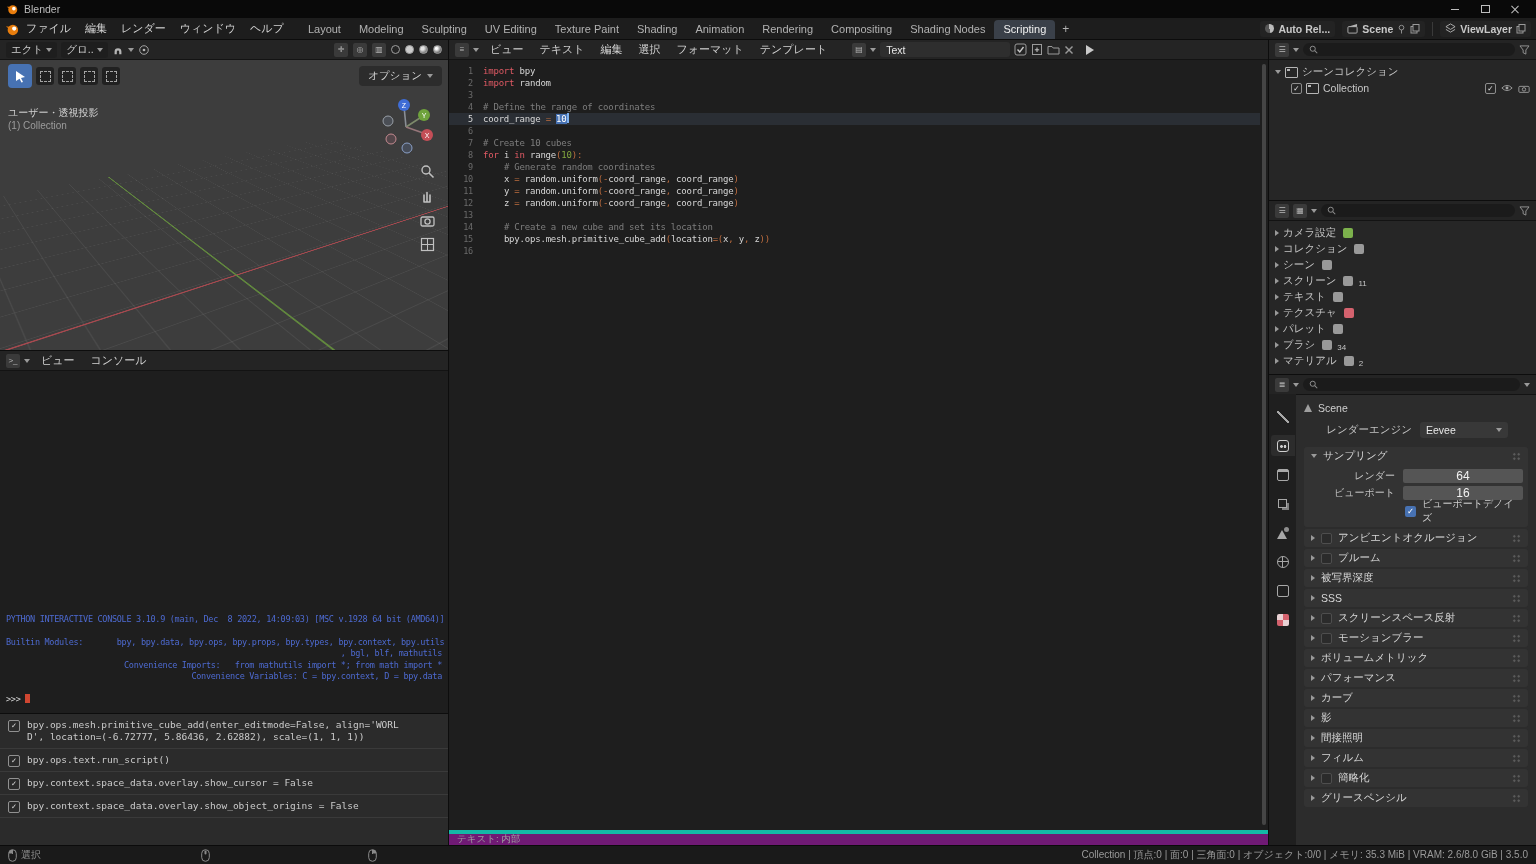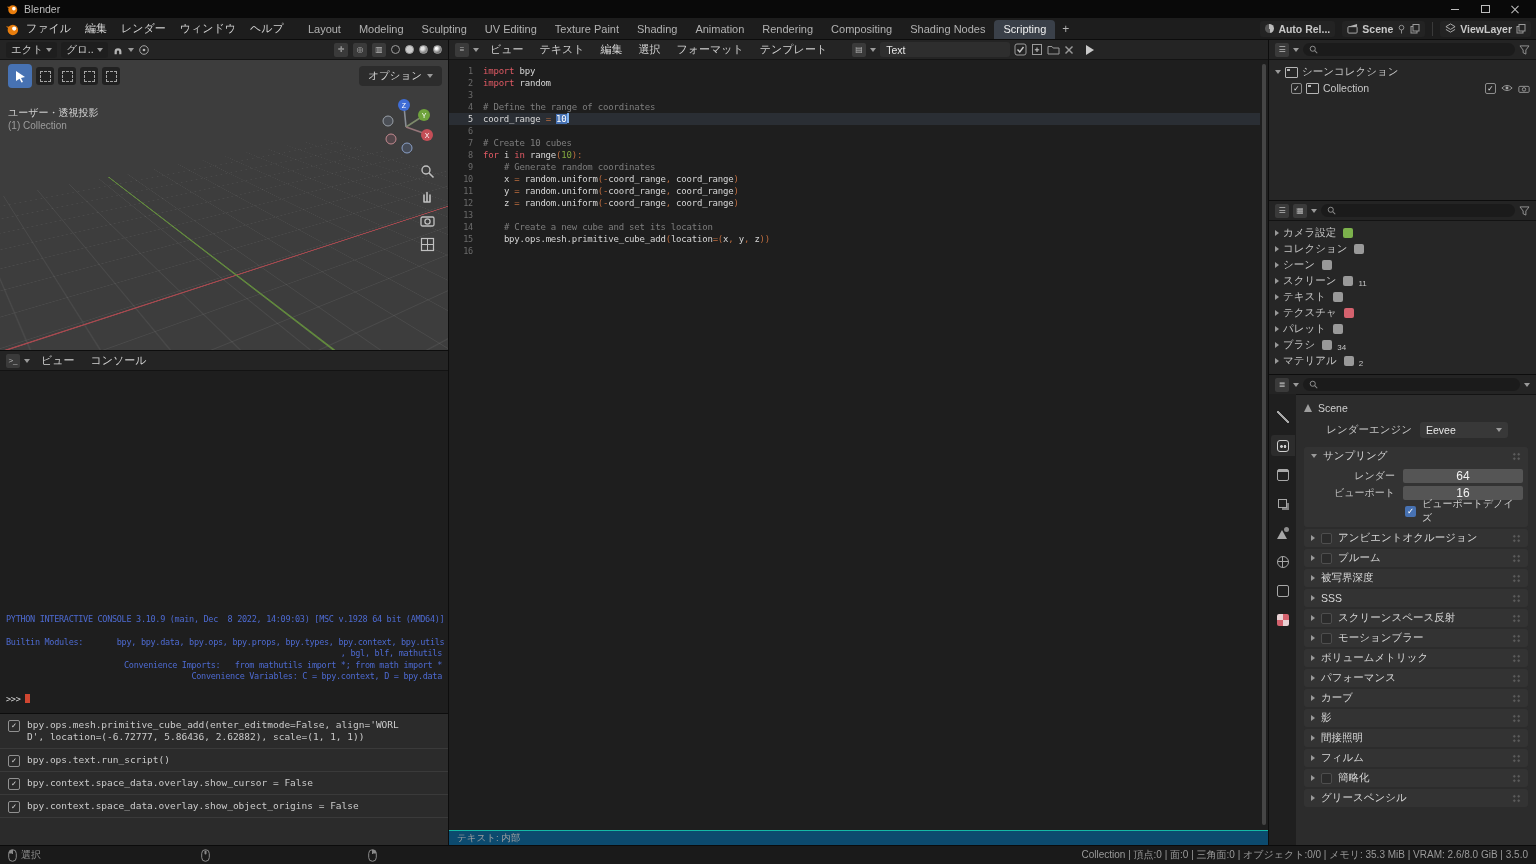--- a/index.html
+++ b/index.html
@@ -101,21 +101,21 @@
   .cbody{color:#d6d6d6;}
   .tok-kw{color:#e05a64;}
   .tok-num{color:#83a63e;}
   .tok-com{color:#7d7d7d;}
   .tok-pun{color:#bd6c3e;}
   .tok-id,.tok-tx{color:#d6d6d6;}
   .tok-num.sel{background:#4772b3;color:#ffffff;}
   .cursor{display:inline-block;width:2px;height:10px;background:#7fb2f0;vertical-align:-1px;}
   .te-scrollbar{position:absolute;right:2px;top:24px;bottom:20px;width:4px;background:#2a2a2a;border-radius:2px;}
   .te-scrollbar::before{content:"";position:absolute;left:0;top:0;width:100%;height:100%;background:#454545;border-radius:2px;}
-  .te-footer{position:absolute;left:0;right:0;bottom:0;height:15px;background:#0c4a6e;border-top:1px solid #14b8a6;
+  .te-footer{position:absolute;left:0;right:0;bottom:0;height:15px;background:#701a75;border-top:4px solid #14b8a6;
              display:flex;align-items:center;padding:0 8px;font-size:9.5px;color:#a0a0a0;box-sizing:border-box;}
 
   
   .outliner1{position:absolute;left:1269px;top:40px;width:267px;height:160px;background:#262626;}
   .outliner2{position:absolute;left:1269px;top:201px;width:267px;height:173px;background:#262626;}
   .ol-rows{padding:4px 0 0;}
   .ol-row{height:16px;display:flex;align-items:center;gap:4px;padding:0 6px;font-size:10.5px;color:#c6c6c6;}
   .tri-d{width:0;height:0;border-left:3.5px solid transparent;border-right:3.5px solid transparent;border-top:4.5px solid #9a9a9a;}
   .tri-r{width:0;height:0;border-top:3.5px solid transparent;border-bottom:3.5px solid transparent;border-left:4.5px solid #9a9a9a;}
   .mini-check{width:9px;height:9px;border:1px solid #8d8d8d;border-radius:2px;color:#e2e2e2;font-size:7.5px;

